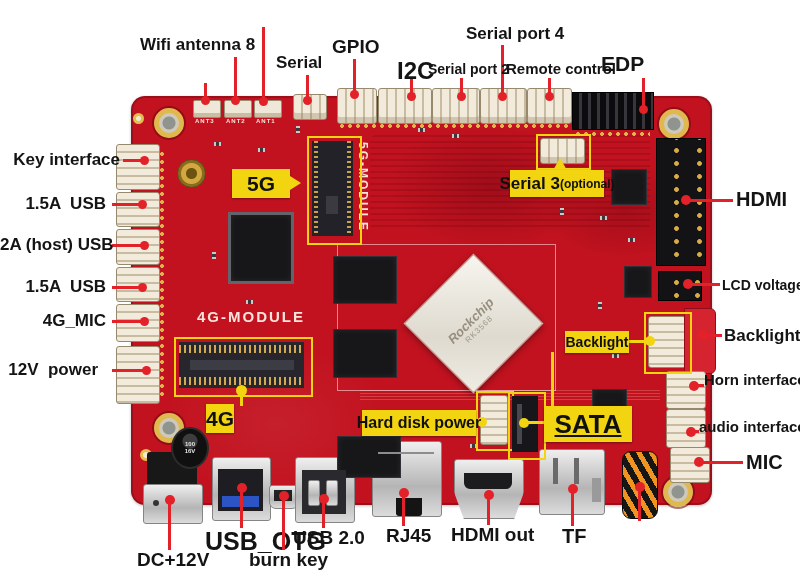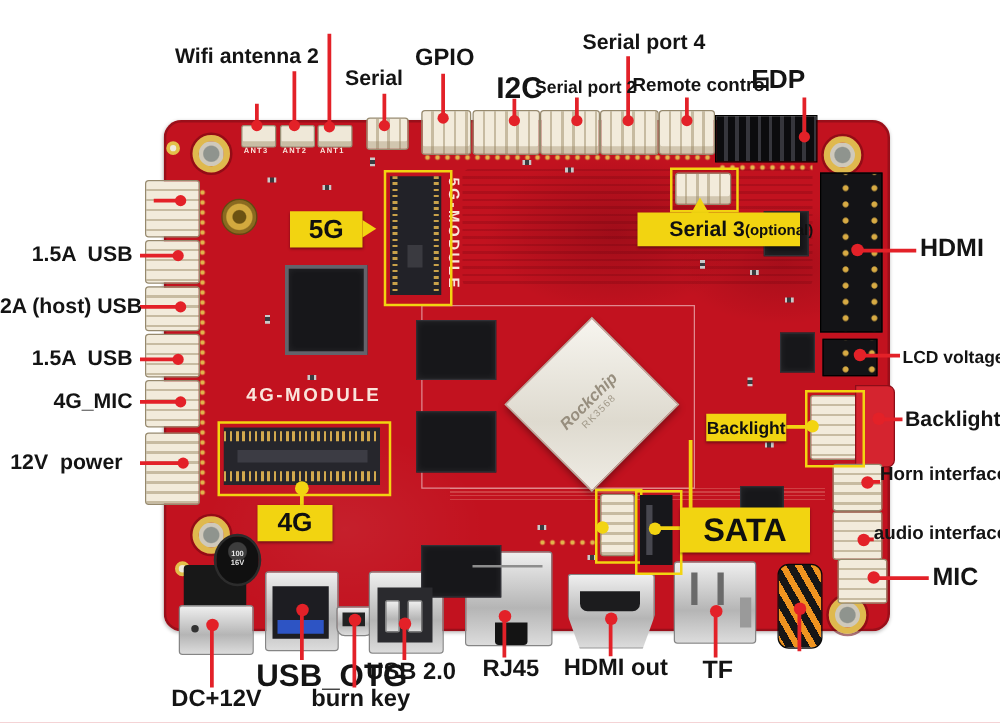--- a/index.html
+++ b/index.html
@@ -193,42 +193,43 @@
   <div class="s smd" style="left:612px;top:354px;"></div>
   <div class="s smd" style="left:246px;top:300px;"></div>
   <div class="s smd v" style="left:212px;top:252px;"></div>
   <div class="s smd" style="left:430px;top:420px;"></div>
   <div class="s smd" style="left:470px;top:444px;"></div>
 
   <div class="s tag" style="left:232px;top:169px;width:58px;height:29px;font-size:21px;">5G</div>
   <div class="s tri-right" style="left:290px;top:176px;"></div>
   <div class="s ydot" style="left:236px;top:385px;width:11px;height:11px;"></div>
   <div class="s ylead" style="left:240px;top:394px;width:3px;height:12px;"></div>
-  <div class="s tag" style="left:206px;top:404px;width:60px;height:29px;font-size:21px;">4G</div>
+  <div class="s tag" style="left:206px;top:404px;width:28px;height:29px;font-size:21px;">4G</div>
   <div class="s tri-up" style="left:552px;top:158px;"></div>
-  <div class="s tag" style="left:510px;top:170px;width:94px;height:27px;padding-left:36px;">
+  <div class="s tag" style="left:510px;top:170px;width:94px;height:27px;">
     <span style="font-size:17px;">Serial 3</span><span style="font-size:12px;">(optional)</span>
   </div>
   <div class="s tag" style="left:565px;top:331px;width:64px;height:22px;font-size:14px;">Backlight</div>
   <div class="s ylead" style="left:629px;top:340px;width:20px;height:3px;"></div>
   <div class="s ydot" style="left:645px;top:336px;width:10px;height:10px;"></div>
   <div class="s ylead" style="left:551px;top:352px;width:3px;height:60px;"></div>
   <div class="s yout" style="left:476px;top:391px;width:34px;height:56px;"></div>
   <div class="s wafer-h" style="left:480px;top:395px;width:26px;height:48px;"></div>
+  <div class="s tag" style="left:362px;top:410px;width:114px;height:26px;font-size:16px;">Hard disk power</div>
   <div class="s ydot" style="left:477px;top:417px;width:10px;height:10px;"></div>
   <div class="s yout" style="left:508px;top:392px;width:34px;height:64px;"></div>
   <div class="s" style="left:512px;top:396px;width:26px;height:56px;background:#17171b;z-index:13;"></div>
   <div class="s" style="left:517px;top:404px;width:5px;height:40px;background:#47474f;z-index:14;"></div>
   <div class="s ydot" style="left:519px;top:418px;width:10px;height:10px;"></div>
   <div class="s ylead" style="left:528px;top:421px;width:16px;height:3px;"></div>
-  <div class="s tag" style="left:544px;top:406px;width:104px;height:36px;font-size:26px;">SATA</div>
+  <div class="s tag" style="left:544px;top:406px;width:88px;height:36px;font-size:26px;text-decoration:underline;">SATA</div>
 
   <div class="s lead" style="left:262px;top:27px;width:3px;height:72px;"></div>
   <div class="s dot" style="left:259px;top:97px;"></div>
-  <div class="s lbl" style="left:140px;top:36px;font-size:17px;">Wifi antenna 2</div>
+  <div class="s lbl" style="left:140px;top:36px;font-size:17px;">Wifi antenna 8</div>
   <div class="s lead" style="left:234px;top:57px;width:3px;height:42px;"></div>
   <div class="s dot" style="left:231px;top:96px;"></div>
   <div class="s lead" style="left:204px;top:83px;width:3px;height:16px;"></div>
   <div class="s dot" style="left:201px;top:96px;"></div>
   <div class="s lbl" style="left:276px;top:54px;font-size:17px;">Serial</div>
   <div class="s lead" style="left:306px;top:75px;width:3px;height:24px;"></div>
   <div class="s dot" style="left:303px;top:96px;"></div>
   <div class="s lbl" style="left:332px;top:37px;font-size:19px;">GPIO</div>
   <div class="s lead" style="left:353px;top:59px;width:3px;height:34px;"></div>
   <div class="s dot" style="left:350px;top:90px;"></div>
@@ -241,20 +242,21 @@
   <div class="s lbl" style="left:466px;top:25px;font-size:17px;">Serial port 4</div>
   <div class="s lead" style="left:501px;top:45px;width:3px;height:50px;"></div>
   <div class="s dot" style="left:498px;top:92px;"></div>
   <div class="s lbl" style="left:506px;top:61px;font-size:15px;">Remote control</div>
   <div class="s lead" style="left:548px;top:78px;width:3px;height:17px;"></div>
   <div class="s dot" style="left:545px;top:92px;"></div>
   <div class="s lbl" style="left:601px;top:53px;font-size:21px;">EDP</div>
   <div class="s lead" style="left:642px;top:78px;width:3px;height:30px;"></div>
   <div class="s dot" style="left:639px;top:105px;"></div>
 
+  <div class="s lbl r" style="left:6px;top:151px;width:114px;font-size:17px;">Key interface</div>
   <div class="s lead" style="left:123px;top:159px;width:22px;height:3px;"></div>
   <div class="s dot" style="left:140px;top:156px;"></div>
   <div class="s lbl r" style="left:8px;top:195px;width:98px;font-size:17px;">1.5A  USB</div>
   <div class="s lead" style="left:112px;top:203px;width:30px;height:3px;"></div>
   <div class="s dot" style="left:138px;top:200px;"></div>
   <div class="s lbl r" style="left:0px;top:236px;width:108px;font-size:17px;">2A (host) USB</div>
   <div class="s lead" style="left:112px;top:244px;width:32px;height:3px;"></div>
   <div class="s dot" style="left:140px;top:241px;"></div>
   <div class="s lbl r" style="left:8px;top:278px;width:98px;font-size:17px;">1.5A  USB</div>
   <div class="s lead" style="left:112px;top:286px;width:30px;height:3px;"></div>

